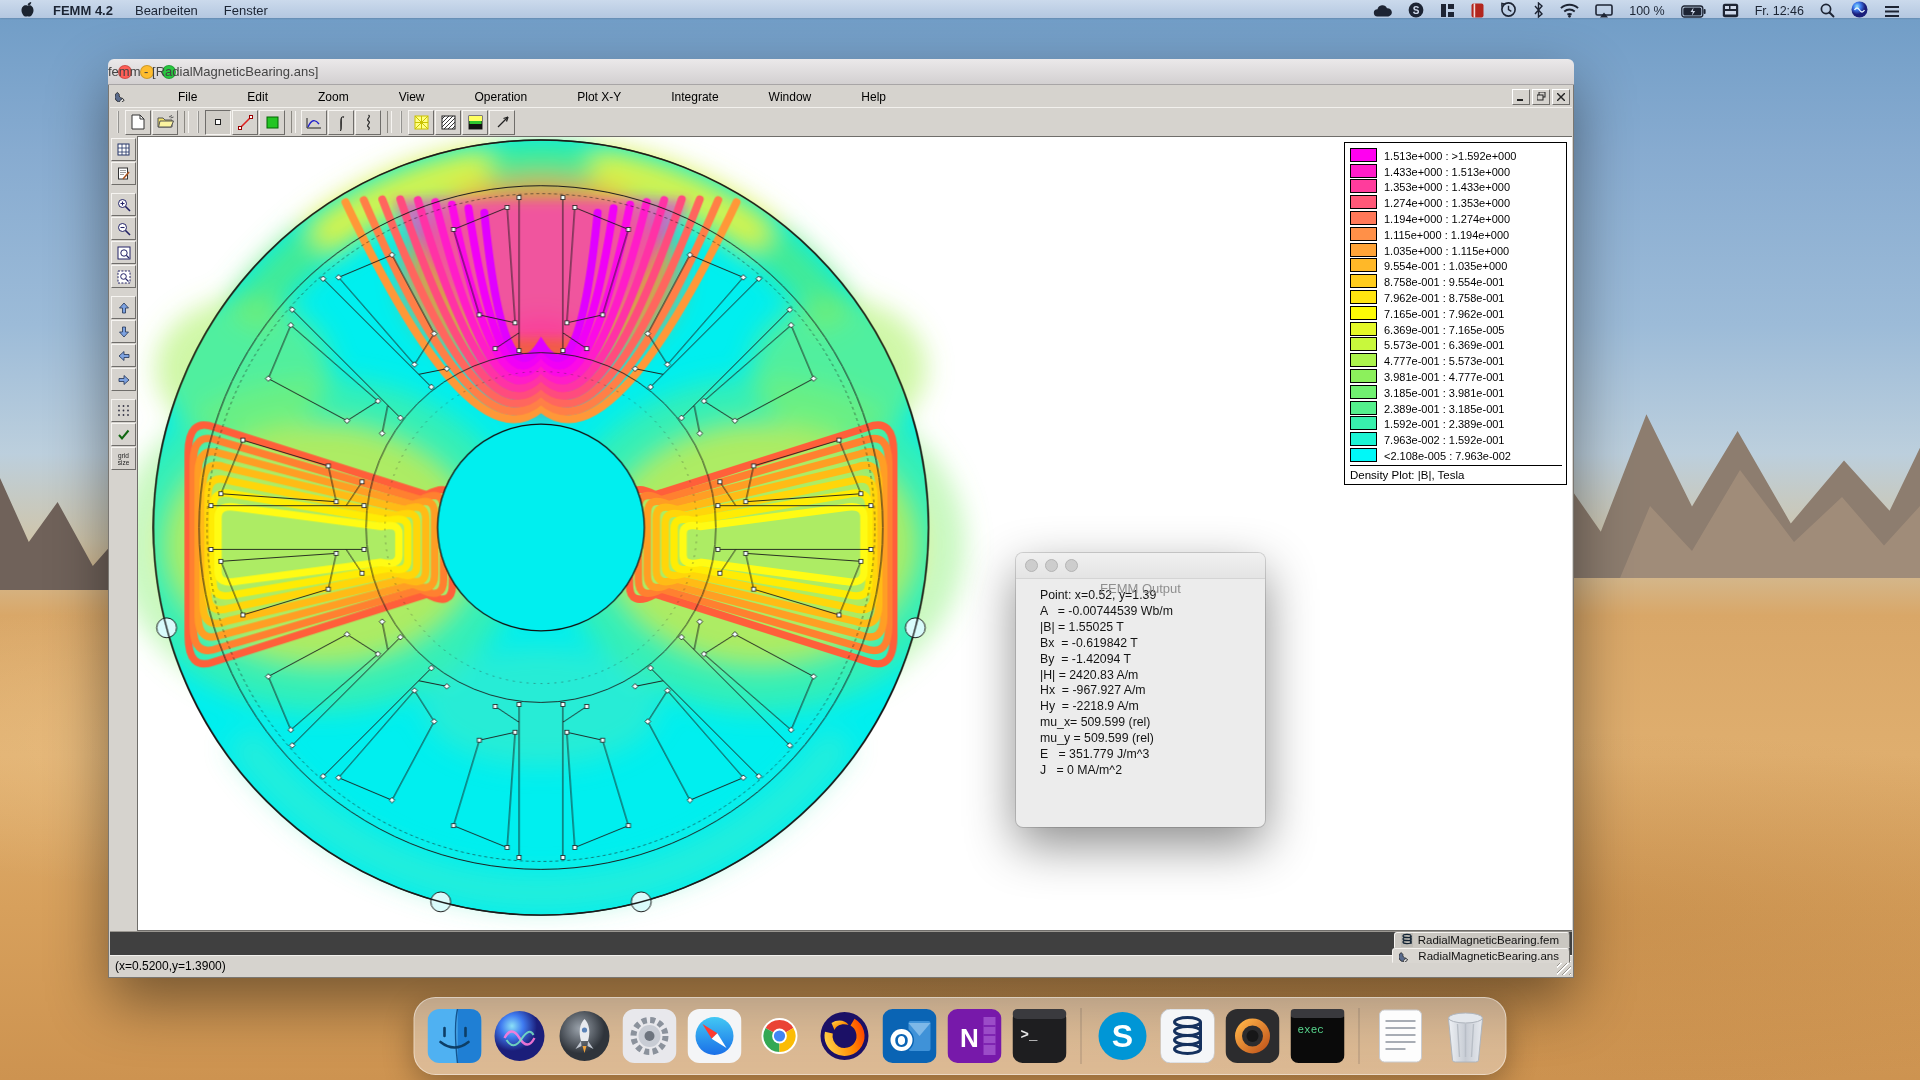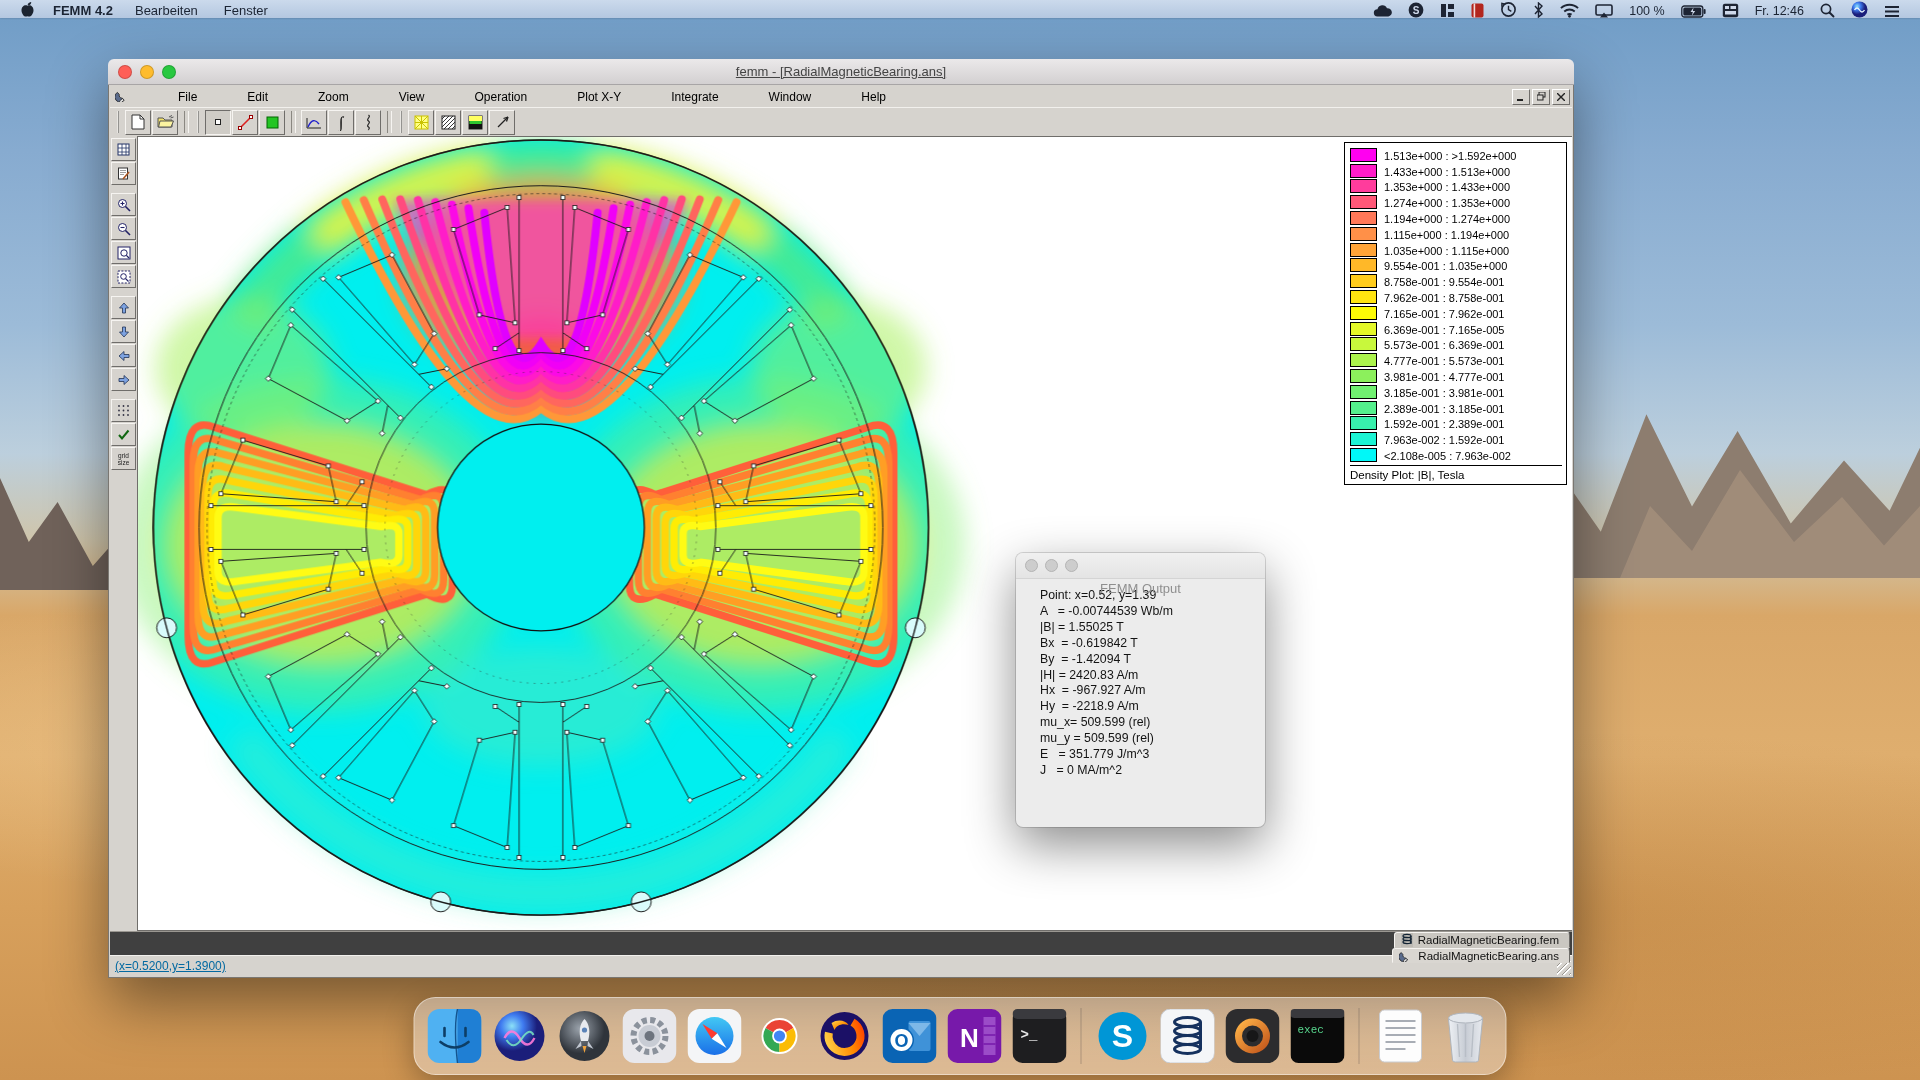--- a/index.html
+++ b/index.html
@@ -38,21 +38,21 @@
   
   #femm-window{position:absolute;left:108px;top:59px;width:1466px;height:919px;
     border-radius:6px 6px 4px 4px;box-shadow:0 24px 60px rgba(0,0,0,.45);z-index:20;
     display:flex;flex-direction:column;}
   .titlebar{height:25px;flex:0 0 auto;border-radius:6px 6px 0 0;
     background:linear-gradient(180deg,#ebe9ea,#d3d0d1);
     border-bottom:1px solid #a8a5a6;position:relative;display:flex;align-items:center;}
   .tl{width:12px;height:12px;border-radius:50%;margin-left:8px;border:.5px solid rgba(0,0,0,.18);}
   .tl:first-child{margin-left:10px;}
   .tl-red{background:#ff5f57;} .tl-yellow{background:#febc2e;} .tl-green{background:#28c840;}
-  .titletext{position:absolute;left:0;right:0;text-align:center;font-size:13px;color:#444;text-decoration:underline;}
+  .titletext{position:absolute;left:0;right:0;font-size:13px;color:#444;}
   .winframe{flex:1;background:#d6d3ce;border:1px solid #7a7772;border-top:none;
     padding:1px;display:flex;flex-direction:column;min-height:0;}
 
   .fmenubar{height:21px;display:flex;align-items:center;font-size:12px;color:#000;
     background:#d6d3ce;padding-left:3px;}
   .fmenubar .appicon{margin:0 5px 0 2px;}
   .fmenu-item{padding:2px 7px;cursor:default;margin-left:36px;}
   .winctl{margin-left:auto;display:flex;margin-right:2px;}
   .wbtn{width:16px;height:14px;background:#d6d3ce;border:1px solid;
     border-color:#fff #6f6d6a #6f6d6a #fff;margin-left:2px;display:flex;
@@ -90,21 +90,21 @@
   .ftabbar{height:23px;background:#404040;display:flex;align-items:flex-end;
     padding-left:24px;border-top:1px solid #9a9791;flex-direction:column;}
   .ftab{height:20px;display:flex;align-items:center;padding:0 10px 0 6px;font-size:11.5px;
     background:#d6d3ce;border:1px solid;border-color:#f6f4f1 #6f6d6a transparent #f6f4f1;
     border-radius:3px 3px 0 0;margin-right:2px;color:#111;}
   .ftab .ticon{margin-right:5px;display:flex;}
   .ftab.active{height:22px;background:#d9d6d1;position:relative;z-index:2;}
   .ftab.inactive{background:#cac7c1;}
 
   .fstatus{height:20px;background:#d6d3ce;display:flex;align-items:center;
-    font-size:12px;color:#0369a1;border-top:1px solid #f2f0ed;position:relative;text-decoration:underline;}
+    font-size:12px;color:#000000;border-top:1px solid #f2f0ed;position:relative;}
   .fstatus .stext{margin-left:5px;}
   .grip{position:absolute;right:1px;bottom:1px;width:14px;height:14px;
     background:repeating-linear-gradient(135deg,transparent 0 3px,#9a968f 3px 4px,#fff 4px 5px);}
 
   
   #femm-output{position:absolute;left:1016px;top:553px;width:249px;height:274px;
     background:#ececec;border-radius:7px;box-shadow:0 18px 50px rgba(0,0,0,.45),0 0 0 1px rgba(0,0,0,.15);
     z-index:40;display:flex;flex-direction:column;}
   .otitle{height:25px;display:flex;align-items:center;position:relative;
     border-bottom:1px solid #d4d4d4;border-radius:7px 7px 0 0;

